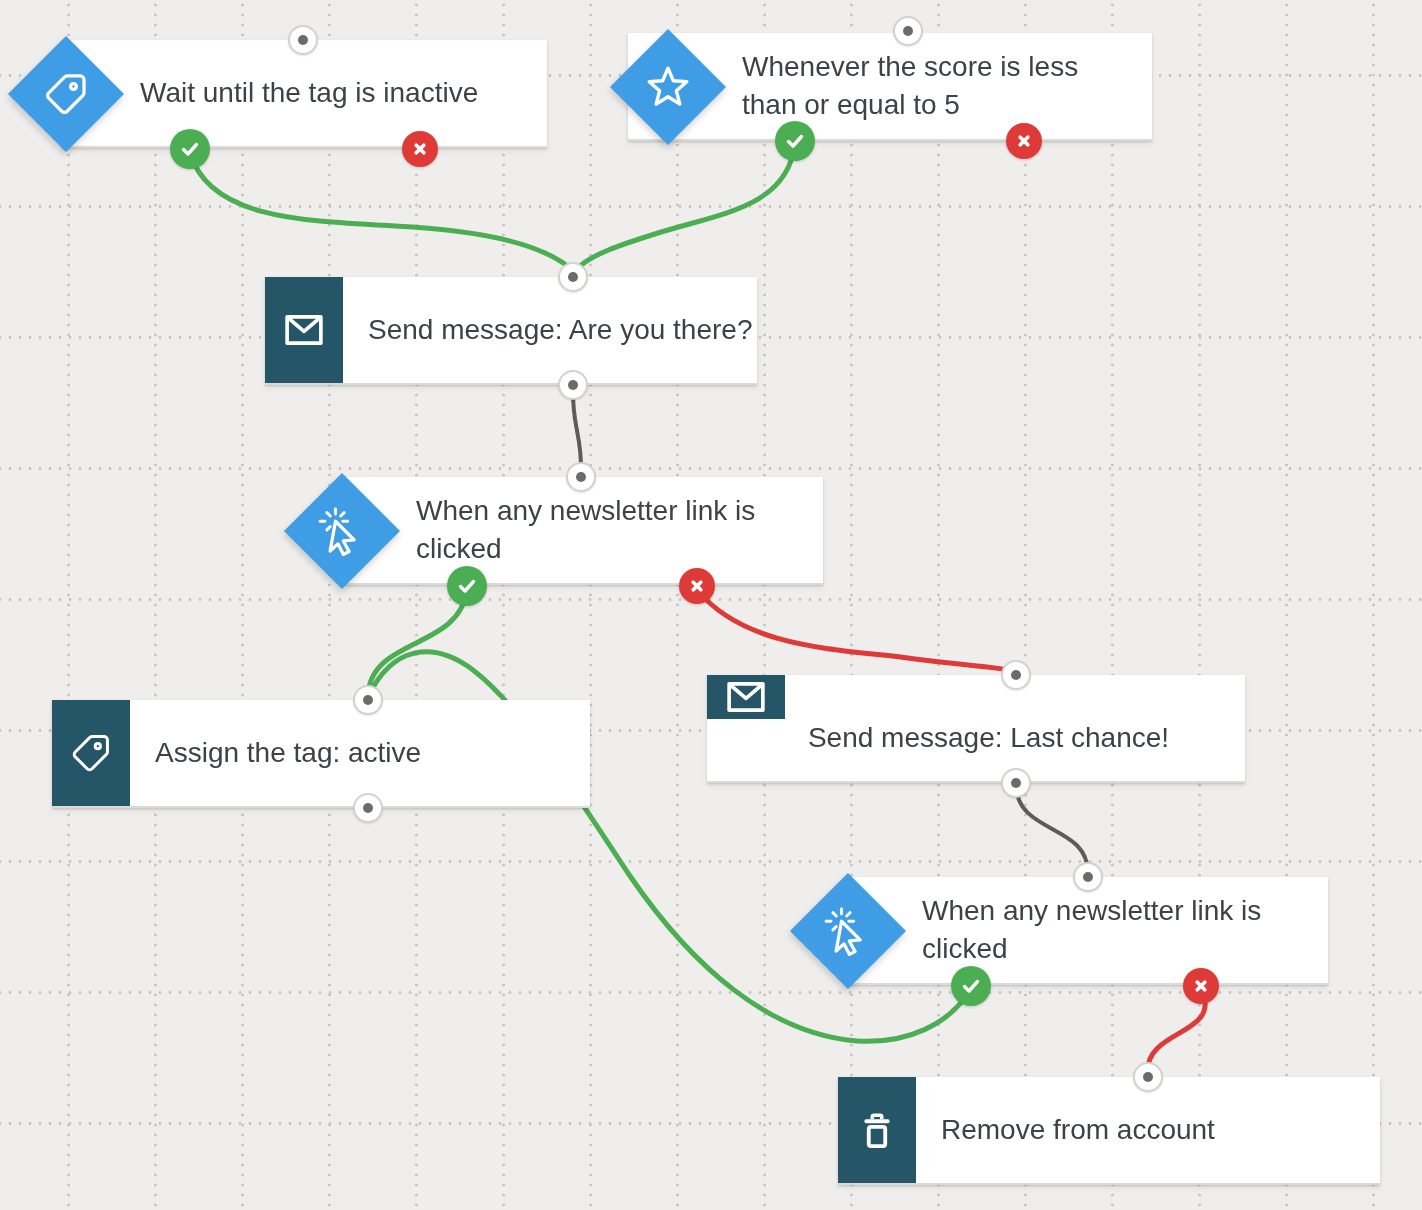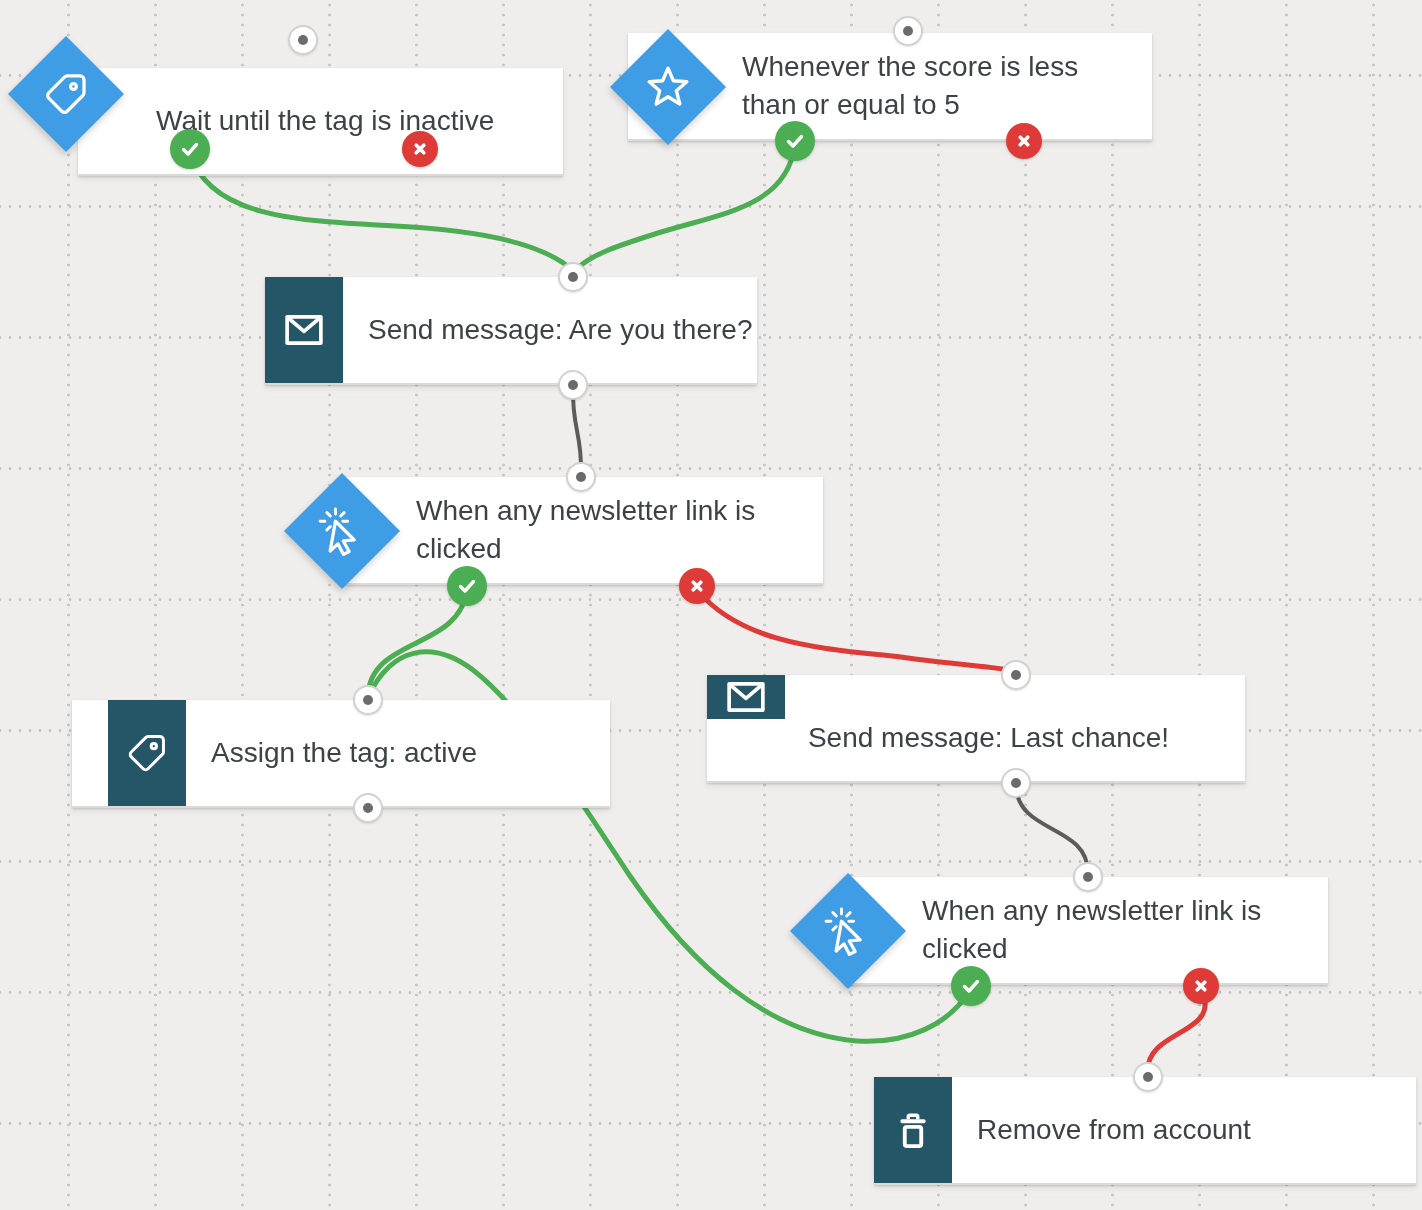--- a/index.html
+++ b/index.html
@@ -113,21 +113,21 @@
     <path class="green" d="M190,152 C208,218 300,221 395,226 C478,230 540,243 570,268"></path>
     <path class="green" d="M795,144 C787,207 722,213 658,233 C620,245 592,254 578,268"></path>
     <path class="gray" d="M573,388 C572,428 582,434 581,472"></path>
     <path class="green" d="M467,590 C459,650 371,637 368,695"></path>
     <path class="red" d="M697,590 C748,651 845,649 915,659 C960,665 1000,667 1013,671"></path>
     <path class="gray" d="M1016,786 C1018,834 1087,824 1088,872"></path>
     <path class="green" d="M368,697 C392,646 433,640 473,670 C521,707 565,778 630,876 C693,968 770,1034 857,1041 C907,1044 949,1025 971,989"></path>
     <path class="red" d="M1201,989 C1224,1035 1145,1029 1148,1072"></path>
   </svg>
 
-  <div class="node cond" style="left:78px; top:40px; width:485px; padding-left:78px;margin-top:28px;">
+  <div class="node cond" style="left:62px; top:40px; width:485px; padding-left:78px;">
     <span class="label">Wait until the tag is inactive</span>
   </div>
   <div class="diamond" style="left:8px; top:36px;">
     <svg width="46" height="46" viewBox="0 0 24 24" fill="none" stroke="#fff" stroke-width="1.7" stroke-linejoin="round">
       <path d="M12.6 2.6h6.8a2 2 0 0 1 2 2v6.8a2 2 0 0 1-.6 1.4l-8.2 8.2a2 2 0 0 1-2.8 0l-6.8-6.8a2 2 0 0 1 0-2.8l8.2-8.2a2 2 0 0 1 1.4-.6z"></path>
       <circle cx="15.9" cy="8.1" r="1.5"></circle>
     </svg>
   </div>
 
   <div class="node cond" style="left:628px; top:33px; width:524px; padding-left:114px;">
@@ -152,21 +152,21 @@
   <div class="node cond" style="left:345px; top:477px; width:478px; padding-left:71px;">
     <span class="label">When any newsletter link is clicked</span>
   </div>
   <div class="diamond" style="left:284px; top:473px;">
     <svg width="52" height="52" viewBox="0 0 32 32" fill="none" stroke="#fff" stroke-width="2" stroke-linejoin="round" stroke-linecap="round">
       <path d="M12 10 L23.5 21.5 L16.8 22.1 L20.4 28.6 L16.9 30.4 L13.5 23.9 L8.7 28.3 Z"></path>
       <path d="M12 5.5 V2.5 M15.2 6.8 L17.3 4.7 M6.7 4.7 L8.8 6.8 M5.5 10 H2.5 M6.7 15.3 L8.8 13.2 M16.5 10 H19.5" stroke-width="1.8"></path>
     </svg>
   </div>
 
-  <div class="node act" style="left:72px; top:700px; width:538px;padding-left:36px;">
+  <div class="node act" style="left:52px; top:700px; width:538px;">
     <span class="iconbox">
       <svg width="42" height="42" viewBox="0 0 24 24" fill="none" stroke="#fff" stroke-width="1.7" stroke-linejoin="round">
         <path d="M12.6 2.6h6.8a2 2 0 0 1 2 2v6.8a2 2 0 0 1-.6 1.4l-8.2 8.2a2 2 0 0 1-2.8 0l-6.8-6.8a2 2 0 0 1 0-2.8l8.2-8.2a2 2 0 0 1 1.4-.6z"></path>
         <circle cx="15.9" cy="8.1" r="1.5"></circle>
       </svg>
     </span>
     <span class="label">Assign the tag: active</span>
   </div>
 
   <div class="node act" style="left:707px; top:675px; width:538px;flex-direction:column;">
@@ -182,21 +182,21 @@
   <div class="node cond" style="left:845px; top:877px; width:483px; padding-left:77px;">
     <span class="label">When any newsletter link is clicked</span>
   </div>
   <div class="diamond" style="left:790px; top:873px;">
     <svg width="52" height="52" viewBox="0 0 32 32" fill="none" stroke="#fff" stroke-width="2" stroke-linejoin="round" stroke-linecap="round">
       <path d="M12 10 L23.5 21.5 L16.8 22.1 L20.4 28.6 L16.9 30.4 L13.5 23.9 L8.7 28.3 Z"></path>
       <path d="M12 5.5 V2.5 M15.2 6.8 L17.3 4.7 M6.7 4.7 L8.8 6.8 M5.5 10 H2.5 M6.7 15.3 L8.8 13.2 M16.5 10 H19.5" stroke-width="1.8"></path>
     </svg>
   </div>
 
-  <div class="node act" style="left:838px; top:1077px; width:542px;margin-left:36px;">
+  <div class="node act" style="left:838px; top:1077px; width:542px;">
     <span class="iconbox">
       <svg width="42" height="42" viewBox="0 0 24 24" fill="none" stroke="#fff">
         <path d="M9.3 5.8 V4.3 a0.8 0.8 0 0 1 .8-.8 h3.8 a0.8 0.8 0 0 1 .8.8 V5.8" stroke-width="2"></path>
         <rect x="4.8" y="5.8" width="14.4" height="2.4" rx="1" fill="#fff" stroke="none"></rect>
         <rect x="7.3" y="10.2" width="9.4" height="11" rx="1.2" stroke-width="2.2"></rect>
       </svg>
     </span>
     <span class="label">Remove from account</span>
   </div>
 

